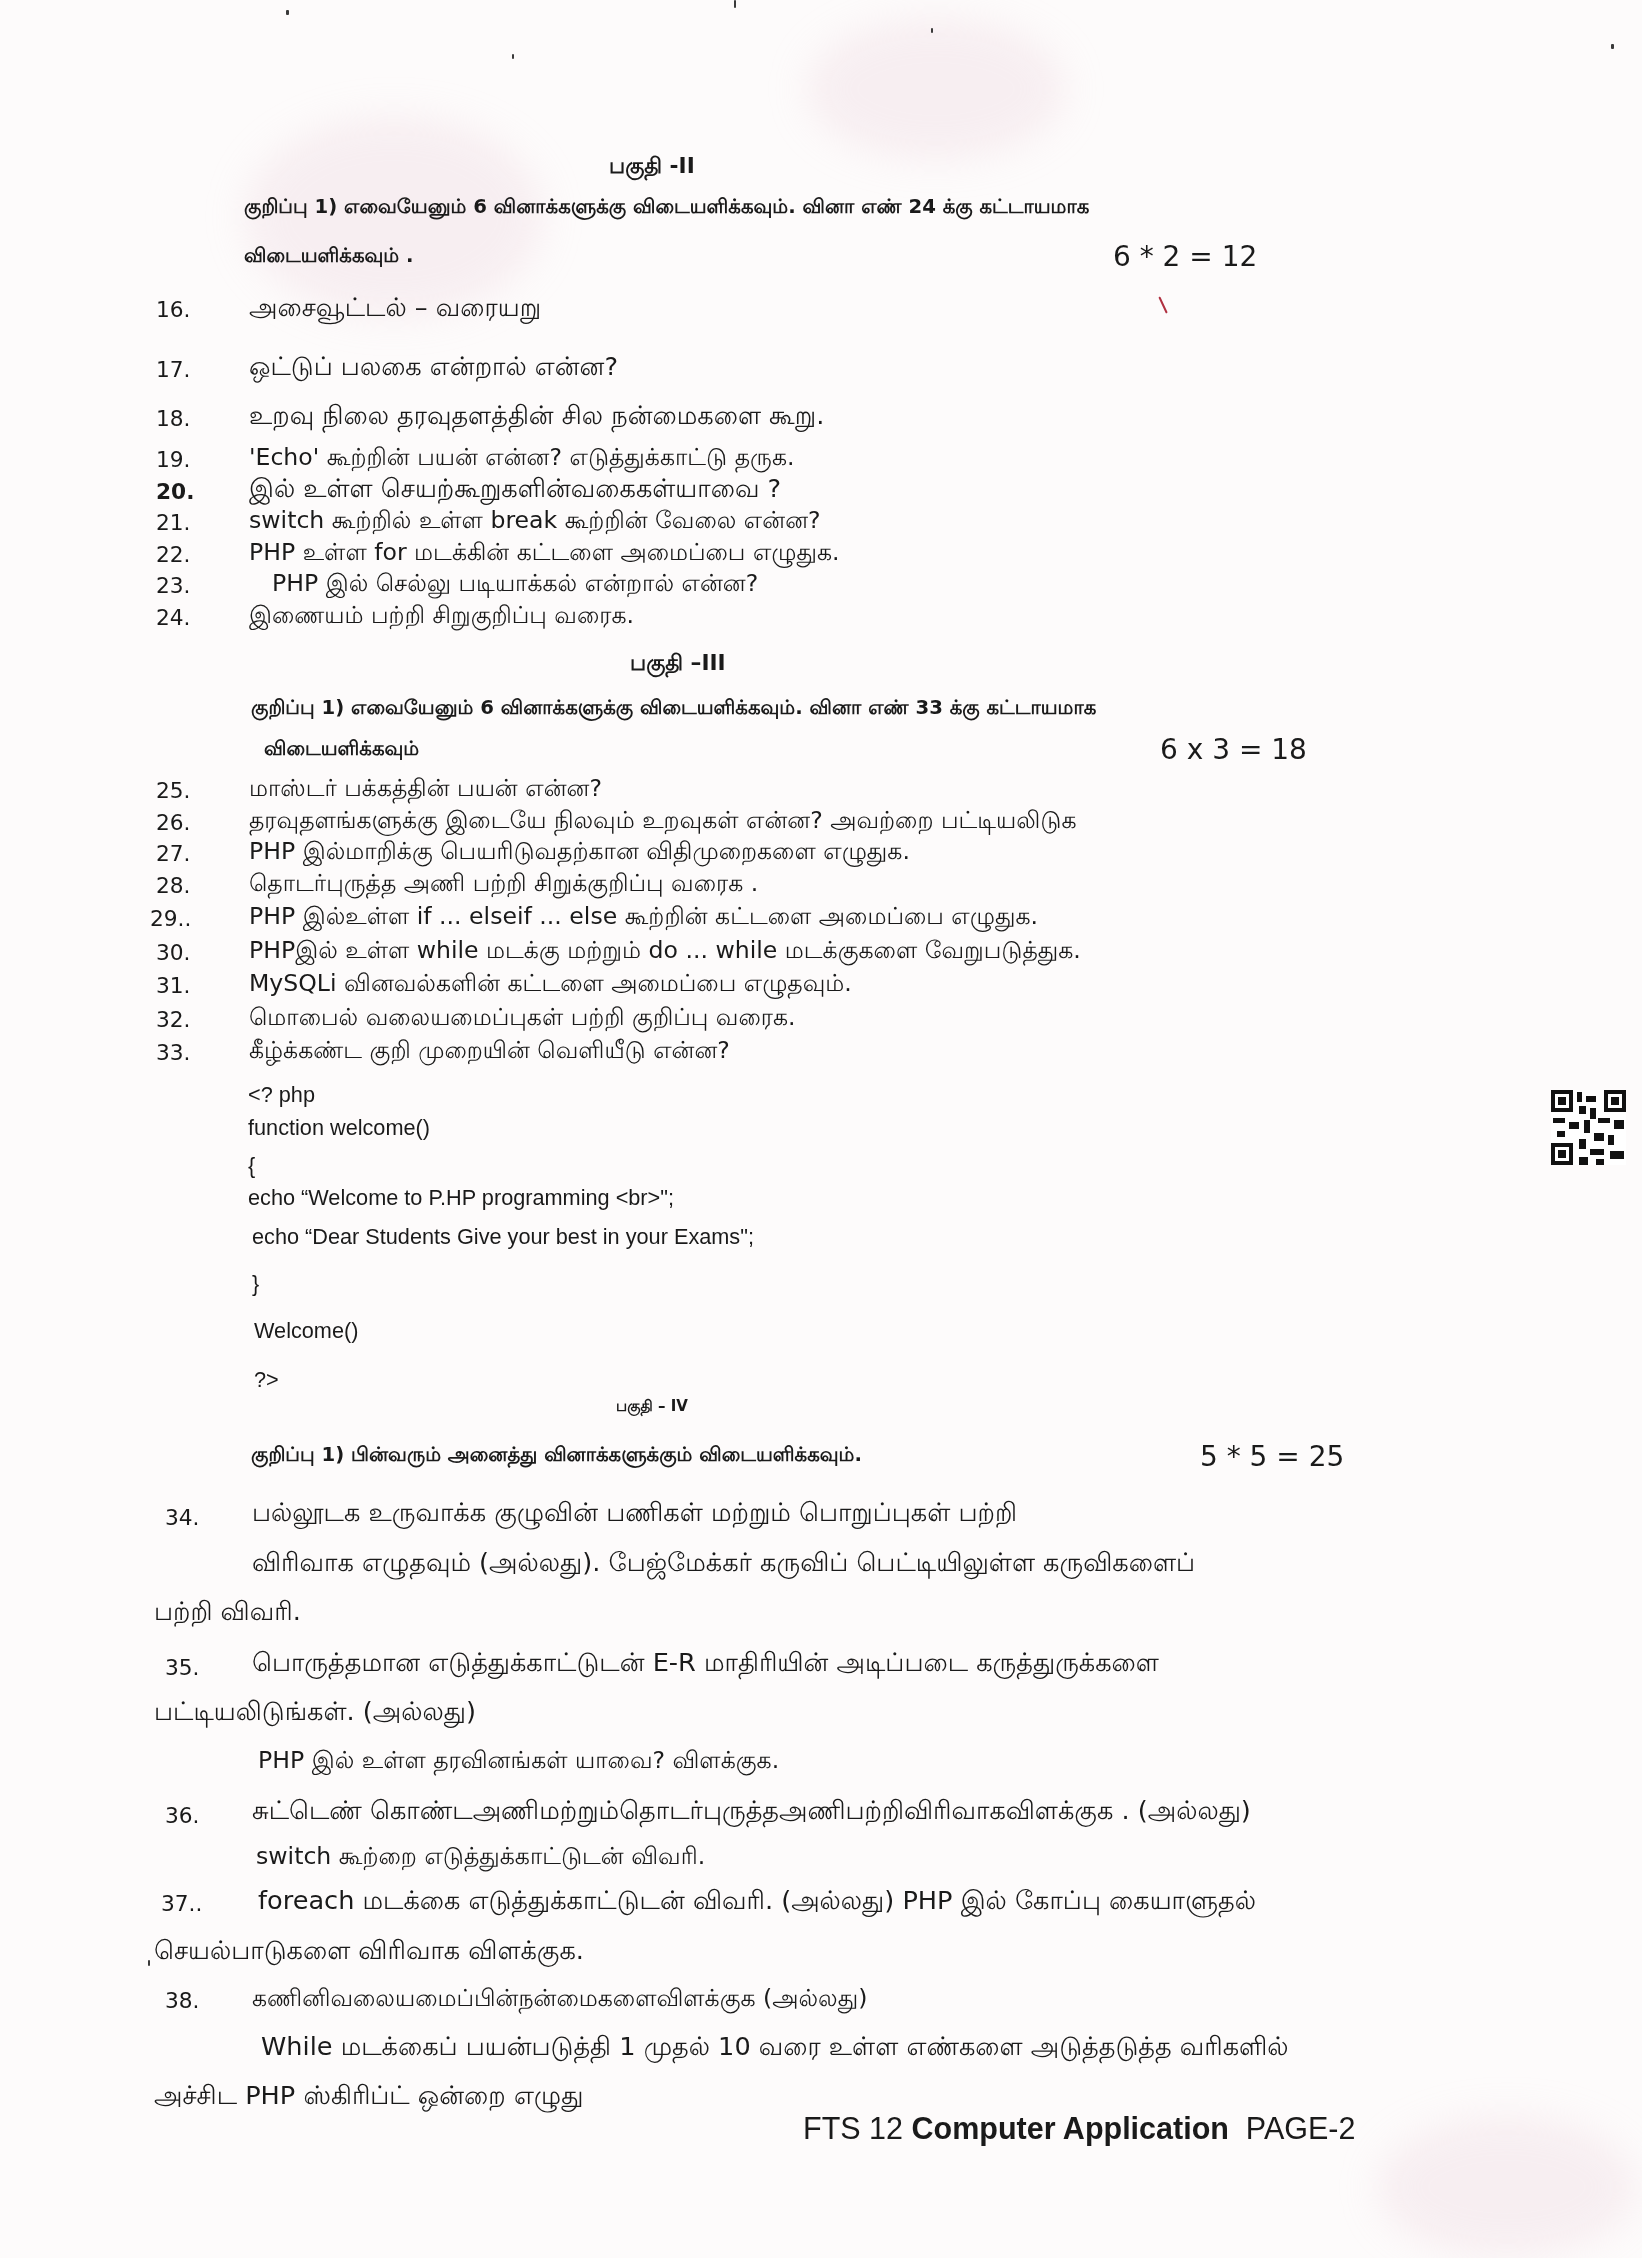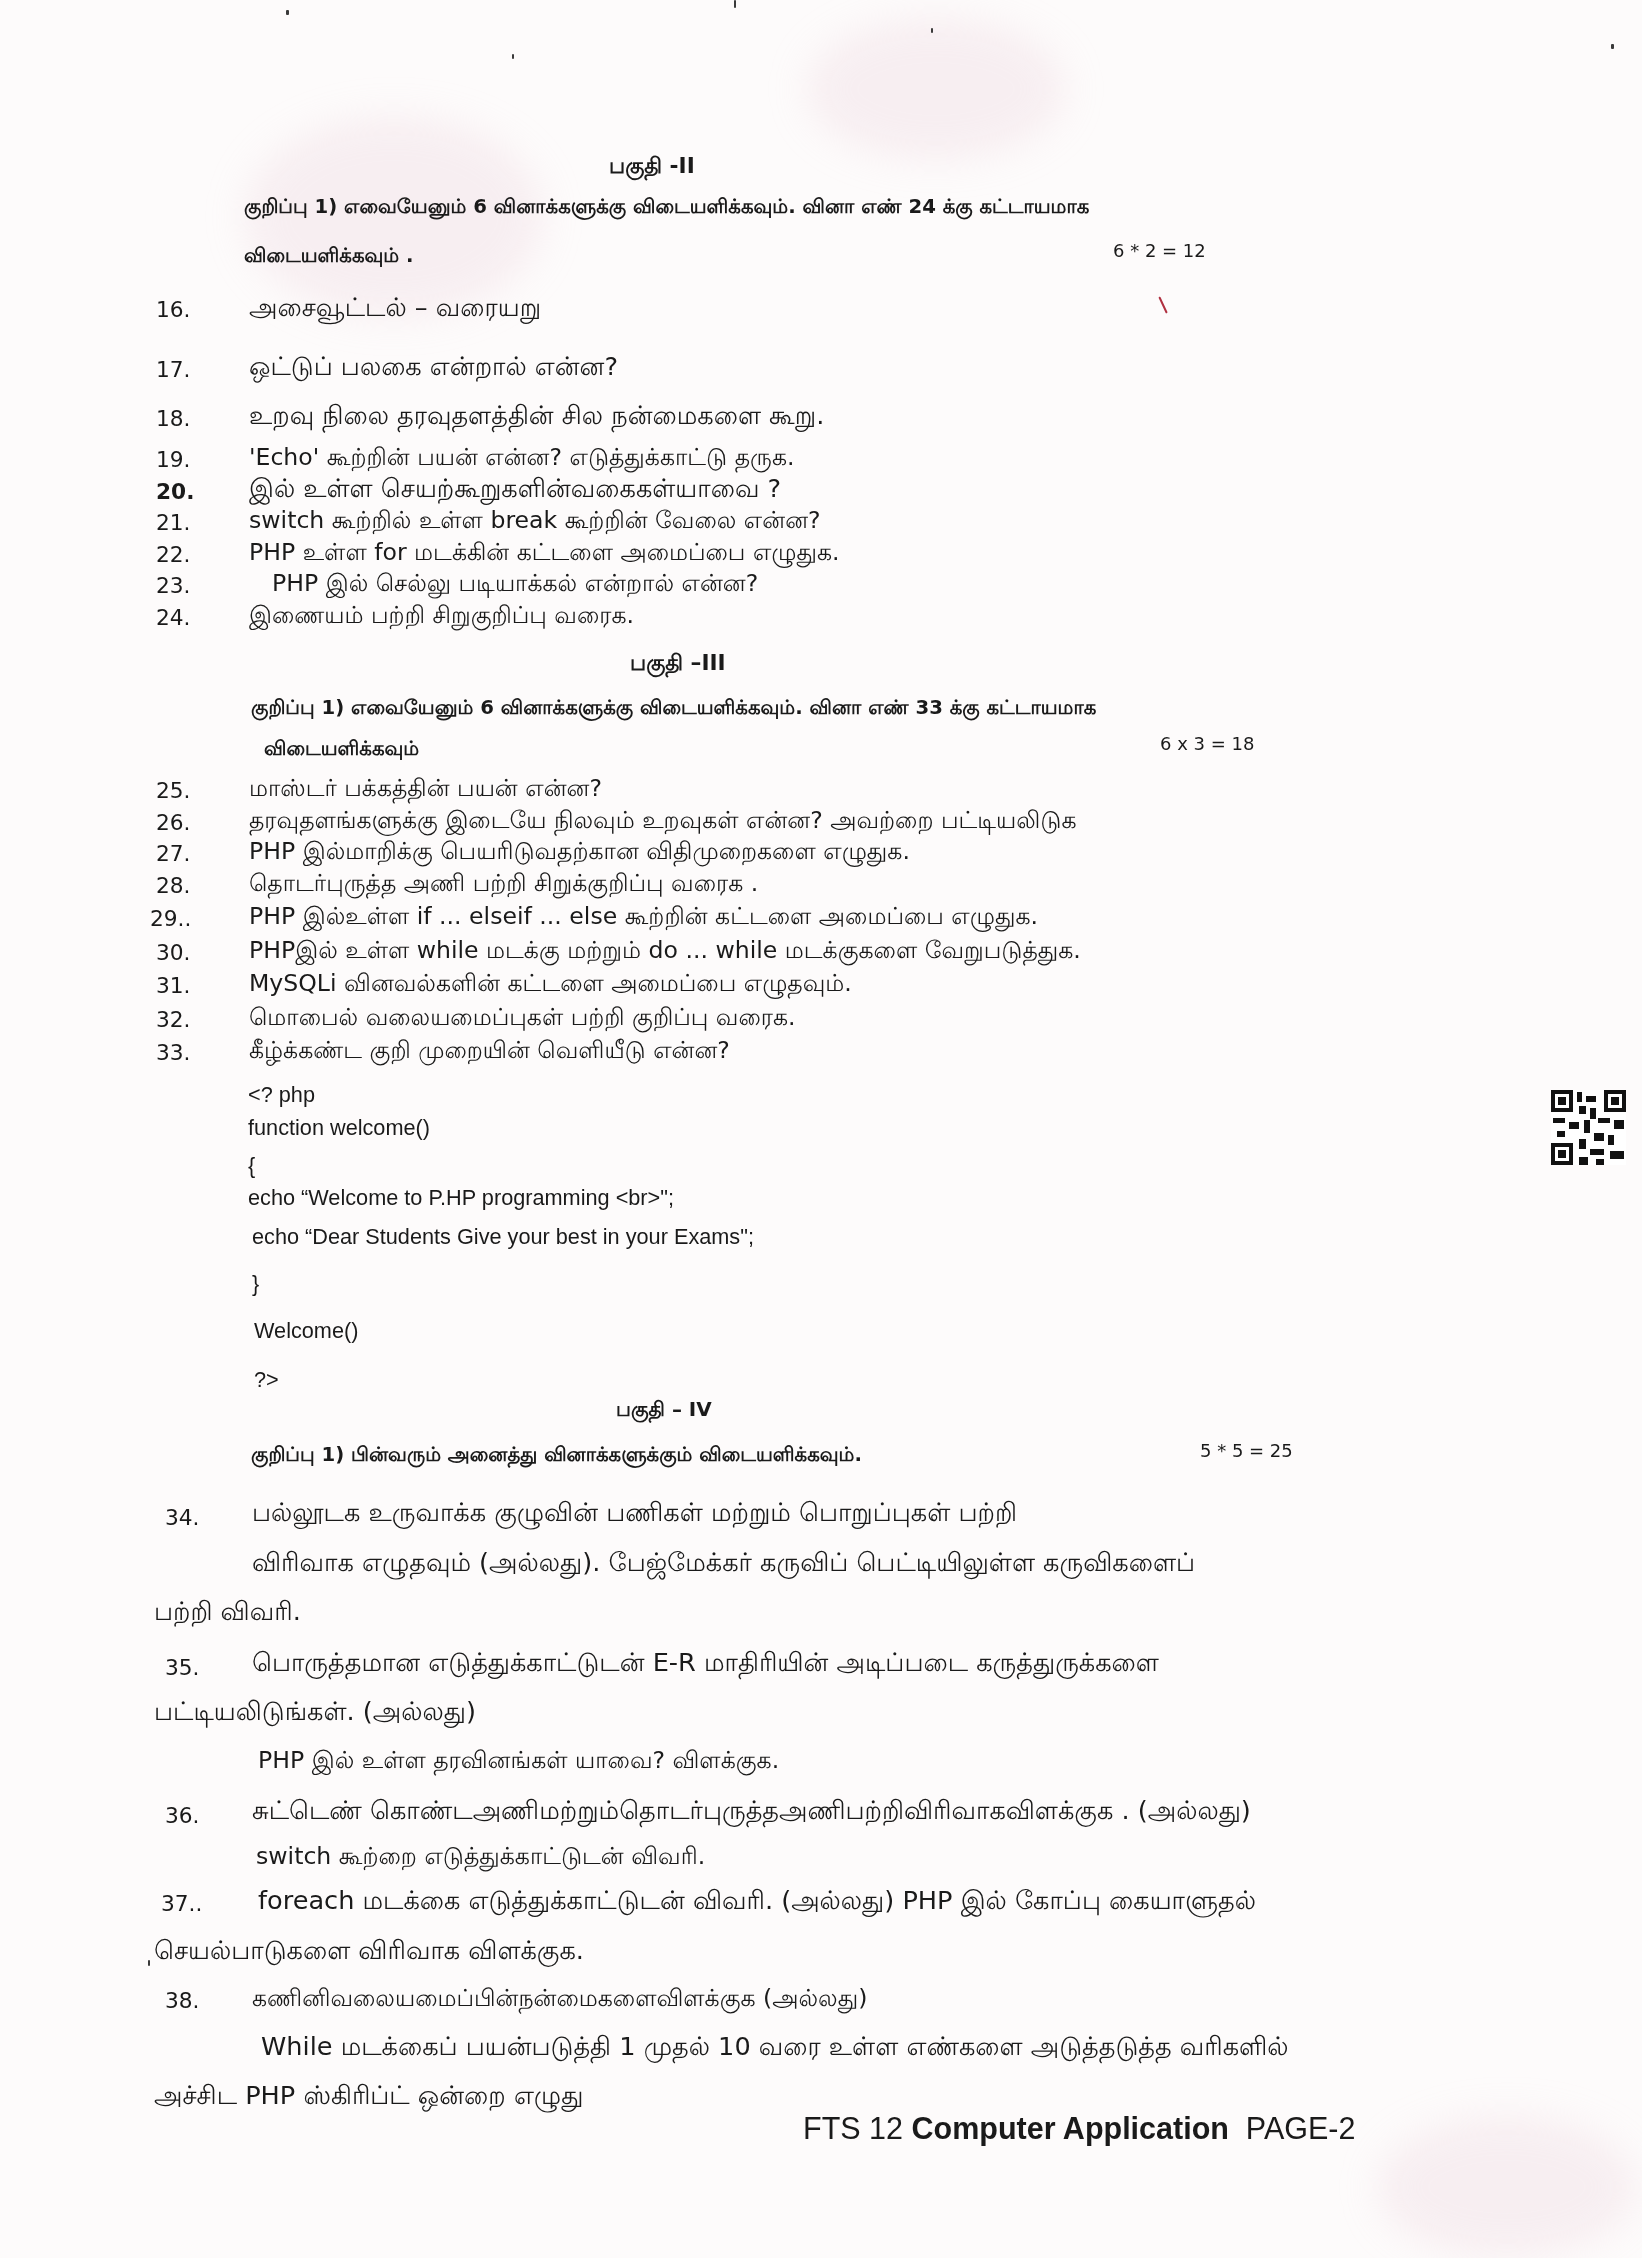--- a/index.html
+++ b/index.html
@@ -7,21 +7,21 @@
       width: 1642px; height: 2259px; position: relative; overflow: hidden;
       background: #fdfbfb;
       font-family: "DejaVu Sans", sans-serif;
       color: #1a1a1a;
     }
     .speck { position: absolute; background: #3a3a3a; border-radius: 1px; }
     .smudge { position: absolute; border-radius: 50%; background: rgba(230, 200, 210, 0.25); filter: blur(19.7px); }
     .abs { position: absolute; white-space: nowrap; }
     .sec-title { font-size: 21.7px; font-weight: bold; }
     .note { font-size: 19.7px; font-weight: bold; }
-    .marks { font-size: 18px; }
+    .marks { font-size: 28px; }
     .qn { font-size: 21.7px; }
     .q { font-size: 25.6px; }
     .q-small { font-size: 23.6px; }
     .code { font-family: "Liberation Sans", sans-serif; font-size: 21.7px; }
     .footer { font-family: "Liberation Sans", sans-serif; font-size: 30.5px; }
     .footer b { font-weight: bold; }
     .qr { position: absolute; left: 1551px; top: 1090px; width: 75px; height: 75px; background: #fff; }
     .qr .m { position: absolute; background: #111; }
   </style>
 </head>
@@ -140,21 +140,21 @@
   <div class="m" style="left:5.9px;top:41px;width:7.9px;height:5.9px;"></div>
   <div class="m" style="left:43px;top:43px;width:9.9px;height:7.9px;"></div>
   <div class="m" style="left:57px;top:45px;width:5.9px;height:9.9px;"></div>
   <div class="m" style="left:27.6px;top:49px;width:7.9px;height:9.9px;"></div>
   <div class="m" style="left:39px;top:59px;width:13.8px;height:5.9px;"></div>
   <div class="m" style="left:59px;top:61px;width:13.8px;height:7.9px;"></div>
   <div class="m" style="left:27.6px;top:67px;width:9.9px;height:7.9px;"></div>
   <div class="m" style="left:45px;top:69px;width:7.9px;height:5.9px;"></div>
 </div>
 
-<div class="abs sec-title" style="left:616px;top:1397px;font-size:20px;">பகுதி – IV</div>
+<div class="abs sec-title" style="left:616px;top:1397px;font-size:15px;">பகுதி – IV</div>
 <div class="abs note" style="left:251px;top:1443px;">குறிப்பு 1) பின்வரும் அனைத்து வினாக்களுக்கும் விடையளிக்கவும்.</div>
 <div class="abs marks" style="left:1200px;top:1440px;">5 * 5 = 25</div>
 
 <div>
 
   <div class="abs qn" style="left:165px;top:1505px;">34.</div>
   <div class="abs q" style="left:252px;top:1497px;">பல்லூடக உருவாக்க குழுவின் பணிகள் மற்றும் பொறுப்புகள் பற்றி</div>
   <div class="abs q" style="left:252px;top:1547px;">விரிவாக எழுதவும்   (அல்லது). பேஜ்மேக்கர் கருவிப் பெட்டியிலுள்ள கருவிகளைப்</div>
   <div class="abs q" style="left:154px;top:1596px;">பற்றி விவரி.</div>
 

